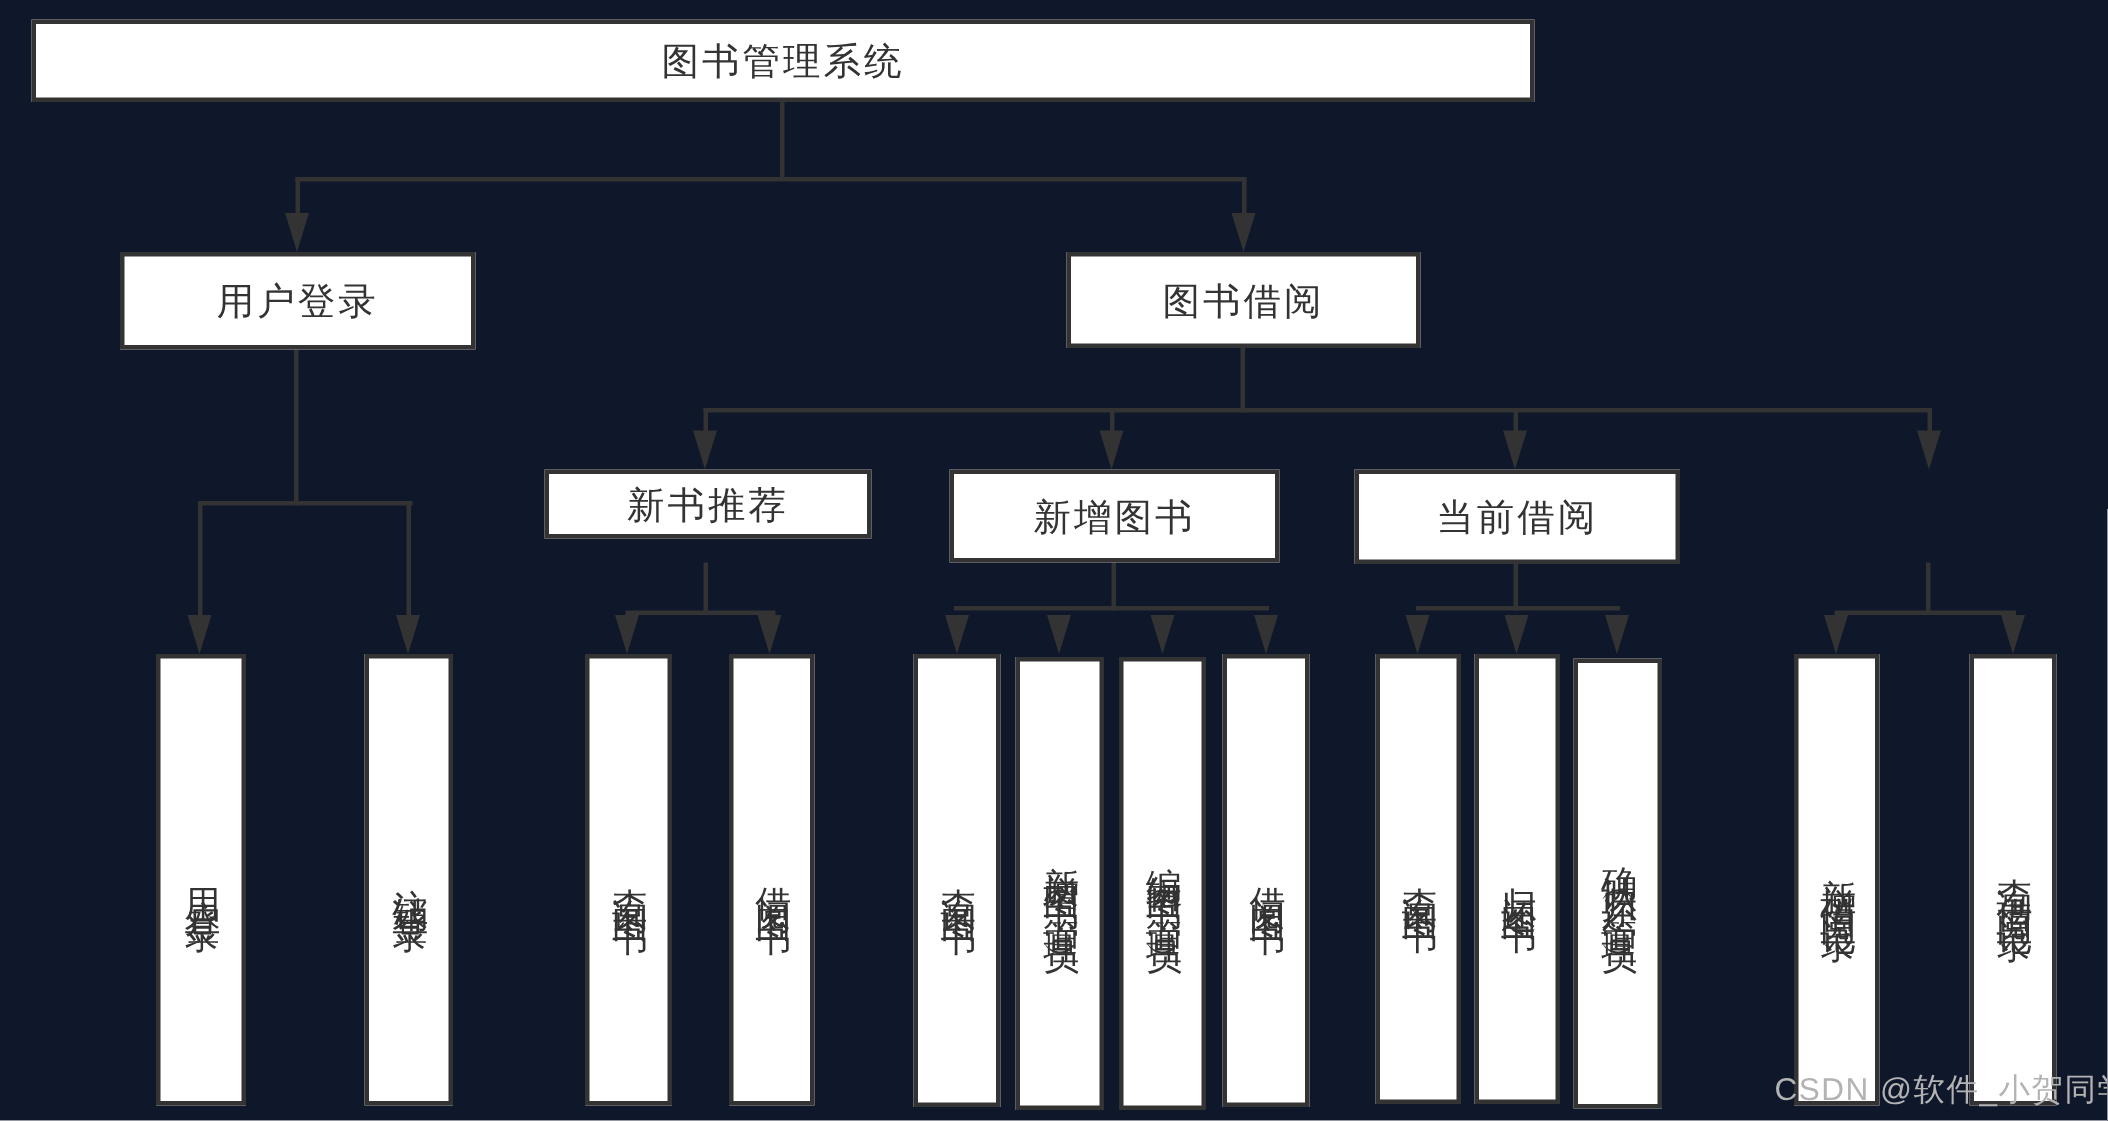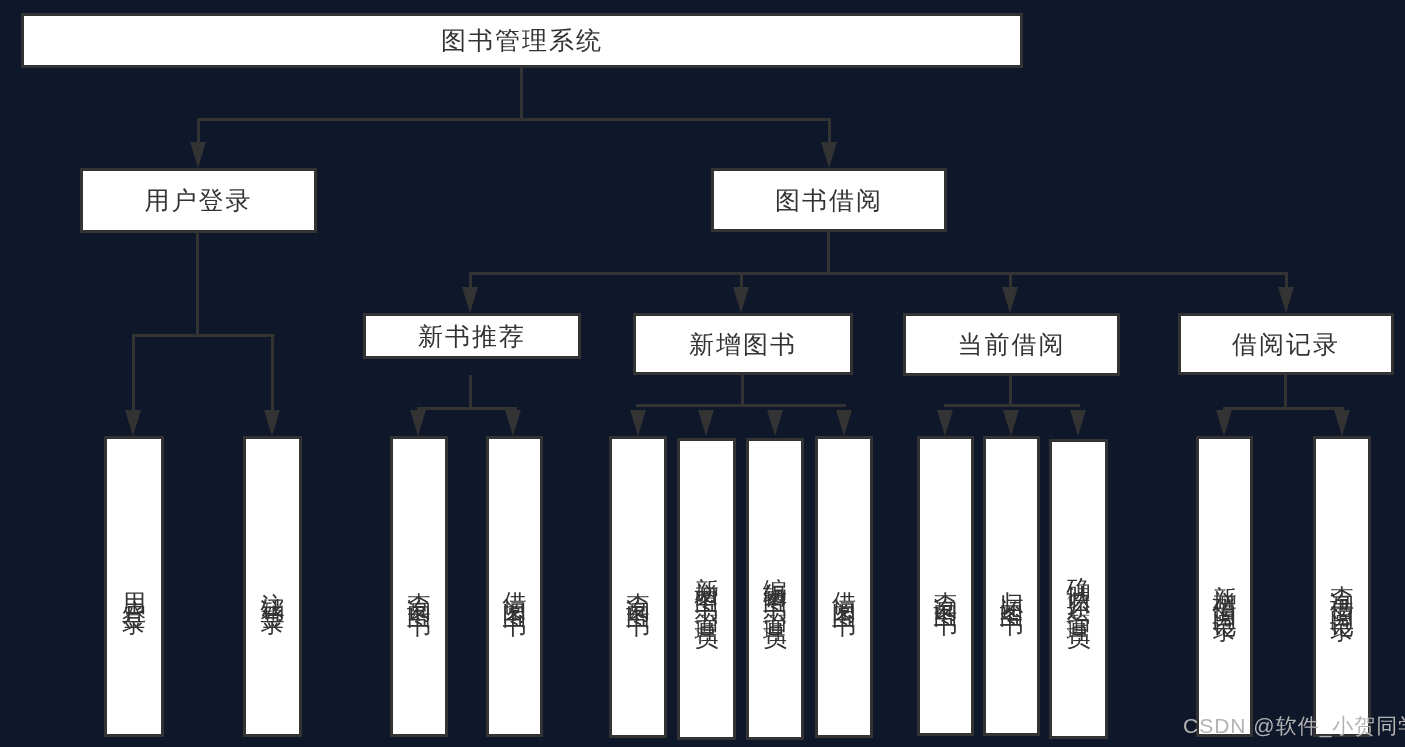--- a/index.html
+++ b/index.html
@@ -65,21 +65,20 @@
   <div class="line" style="left:740px;  top:272px; width:3px;   height:20px;"></div>
   <div class="arrow" style="left:733px;  top:287px;"></div>
   <div class="line" style="left:1009px; top:272px; width:3px;   height:20px;"></div>
   <div class="arrow" style="left:1002px; top:287px;"></div>
   <div class="line" style="left:1285px; top:272px; width:3px;   height:20px;"></div>
   <div class="arrow" style="left:1278px; top:287px;"></div>
 
   <div class="box" style="left:363px; top:313px; width:218px; height:46px;">新书推荐</div>
   <div class="box" style="left:633px; top:313px; width:220px; height:62px;">新增图书</div>
   <div class="box" style="left:903px; top:313px; width:217px; height:63px;">当前借阅</div>
-  <div class="box" style="left:1178px; top:313px; width:216px; height:62px;">借阅记录</div>
 
   <div class="line" style="left:469px; top:375px; width:3px;   height:35px;"></div>
   <div class="line" style="left:417px; top:407px; width:100px; height:3px;"></div>
   <div class="arrow" style="left:410px; top:410px;"></div>
   <div class="arrow" style="left:505px; top:410px;"></div>
 
   <div class="line" style="left:741px; top:375px; width:3px;   height:32px;"></div>
   <div class="line" style="left:636px; top:404px; width:210px; height:3px;"></div>
   <div class="arrow" style="left:630px; top:410px;"></div>
   <div class="arrow" style="left:698px; top:410px;"></div>

